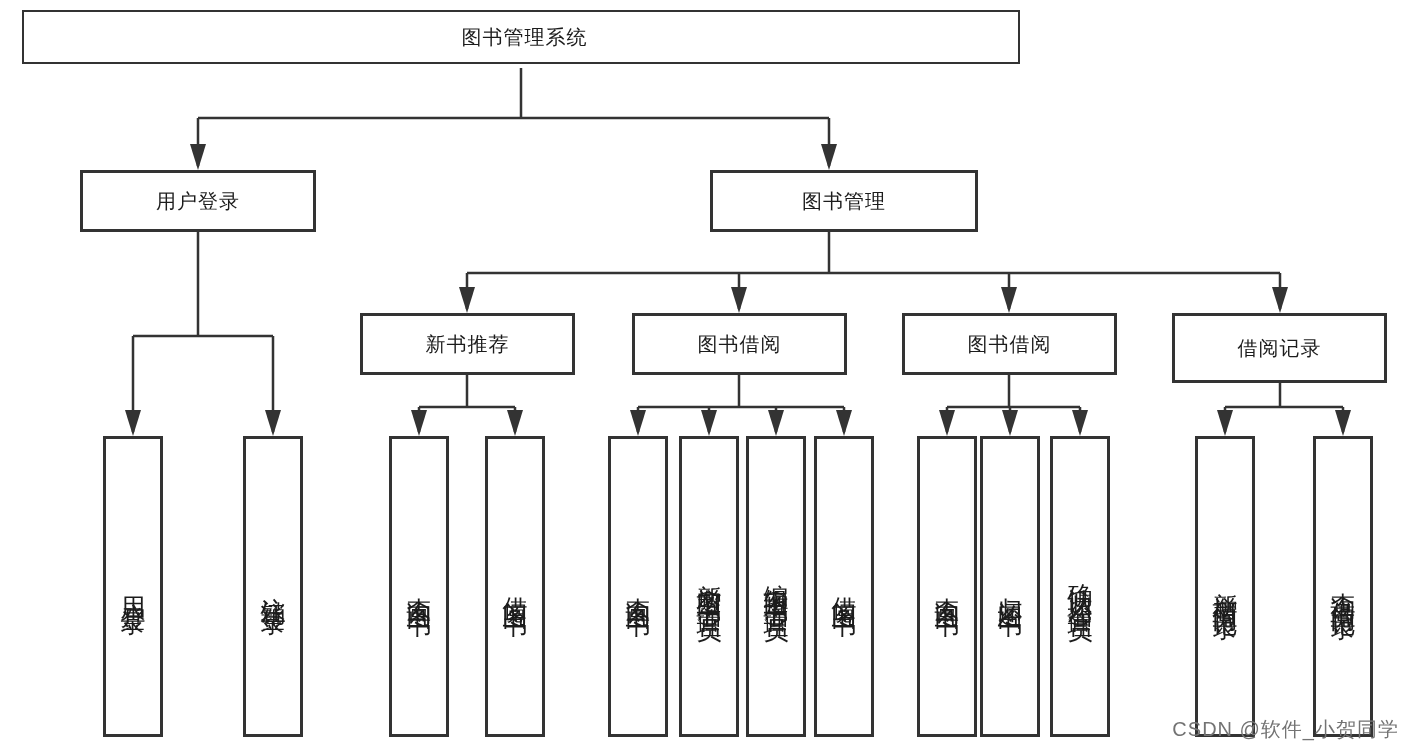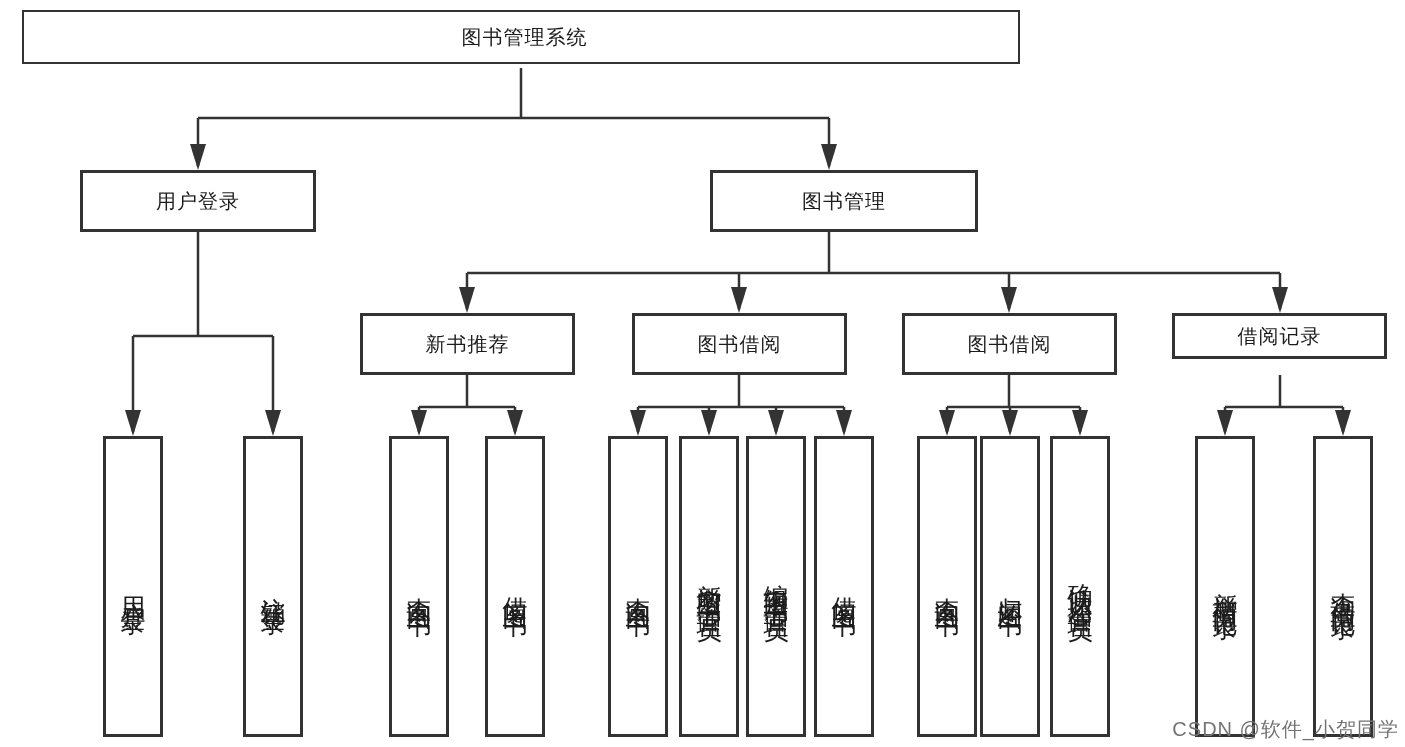--- a/index.html
+++ b/index.html
@@ -112,21 +112,21 @@
 
   <div class="node" style="left:360px; top:313px; width:215px; height:62px;text-align:right;">
     <span>新书推荐</span>
   </div>
   <div class="node" style="left:632px; top:313px; width:215px; height:62px;">
     <span>图书借阅</span>
   </div>
   <div class="node" style="left:902px; top:313px; width:215px; height:62px;">
     <span>图书借阅</span>
   </div>
-  <div class="node" style="left:1172px; top:313px; width:215px; height:46px;">
+  <div class="node" style="left:1172px; top:313px; width:215px; height:70px;">
     <span>借阅记录</span>
   </div>
 
   <div class="node leaf" style="left:103px; top:436px; width:60px; height:301px;">
     <span>用户登录</span>
   </div>
   <div class="node leaf" style="left:243px; top:436px; width:60px; height:301px;">
     <span>注销登录</span>
   </div>
 

